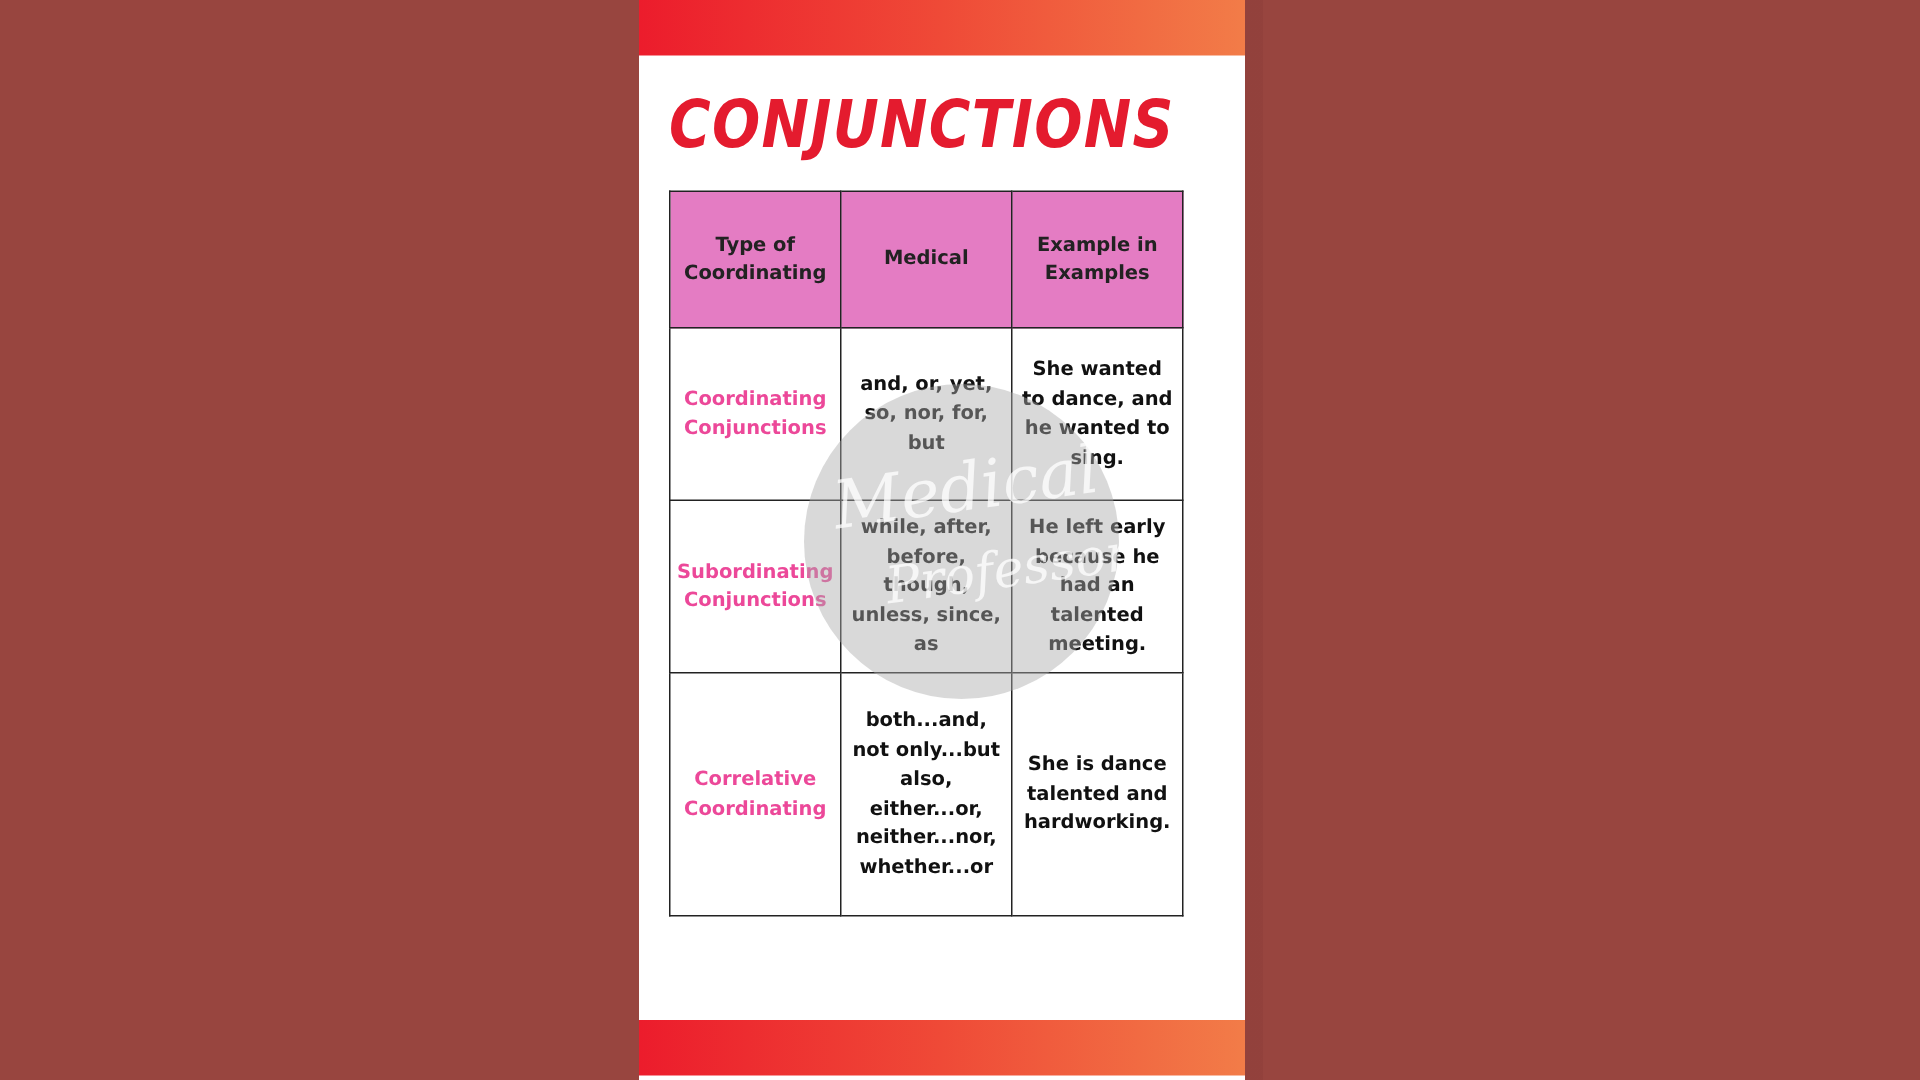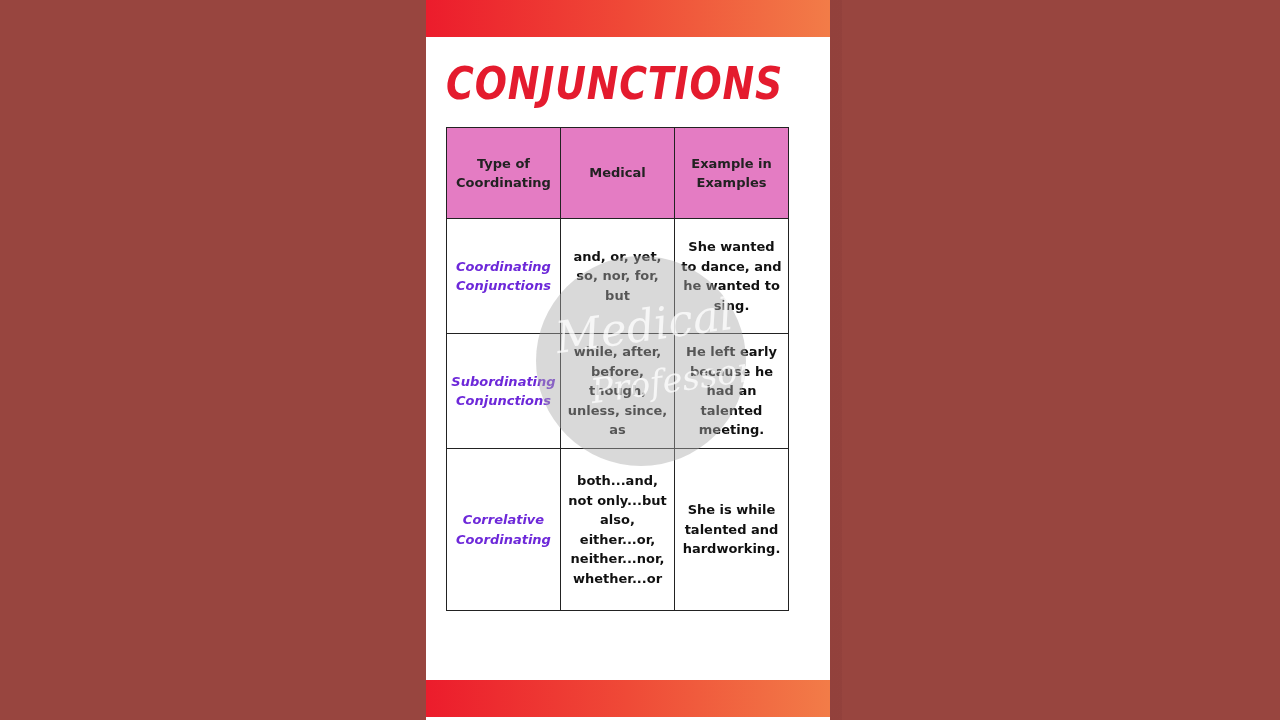--- a/index.html
+++ b/index.html
@@ -13,21 +13,21 @@
     background:linear-gradient(90deg,#ec1c2c 0%,#ef4a37 50%,#f27c48 100%);}
   .bar-bottom{position:absolute;left:0;top:680px;width:404px;height:37px;
     background:linear-gradient(90deg,#ec1c2c 0%,#ef4a37 50%,#f27c48 100%);}
   .title{position:absolute;left:20px;top:58px;font-family:"DejaVu Sans",sans-serif;font-weight:bold;
     font-size:44px;letter-spacing:1px;color:#e41b2e;transform:scaleX(0.86);transform-origin:left top;
     font-style:italic;}
   table{position:absolute;left:20px;top:127px;border-collapse:collapse;width:343px;table-layout:fixed;}
   th,td{border:1.4px solid #222;text-align:center;vertical-align:middle;font-weight:bold;
     font-family:"DejaVu Sans",sans-serif;font-size:13px;line-height:19.5px;padding:0 4px;color:#111;}
   th{background:#e47cc3;height:90px;color:#222;}
-  td.type{color:#6d28d9;font-style:italic;}
+  td.type{color:#ec4899;}
   tr.r1 td{height:114px;}
   tr.r2 td{height:114px;}
   tr.r3 td{height:161px;}
   col{width:114px;}
   .wm{position:absolute;left:536px;top:256px;width:210px;height:210px;border-radius:50%;
     background:rgba(170,170,170,0.45);pointer-events:none;}
   .wm-text{position:absolute;left:555px;top:300px;font-family:"DejaVu Serif",serif;font-style:italic;
     font-size:44px;color:rgba(255,255,255,0.75);transform:rotate(-8deg);pointer-events:none;white-space:nowrap;}
   .wm-text2{position:absolute;left:590px;top:360px;font-family:"DejaVu Serif",serif;font-style:italic;
     font-size:34px;color:rgba(255,255,255,0.75);transform:rotate(-8deg);pointer-events:none;white-space:nowrap;}
@@ -62,21 +62,21 @@
         <td>She wanted to dance, and he wanted to sing.</td>
       </tr>
       <tr class="r2">
         <td class="type">Subordinating Conjunctions</td>
         <td>while, after, before, though, unless, since, as</td>
         <td>He left early because he had an talented meeting.</td>
       </tr>
       <tr class="r3">
         <td class="type">Correlative Coordinating</td>
         <td>both...and, not only...but also, either...or, neither...nor, whether...or</td>
-        <td>She is while talented and hardworking.</td>
+        <td>She is dance talented and hardworking.</td>
       </tr>
     </tbody>
   </table>
 
   <div class="bar-bottom"></div>
 </div>
 
 <div class="wm"></div>
 <div class="wm-text">Medical</div>
 <div class="wm-text2">Professor</div>

